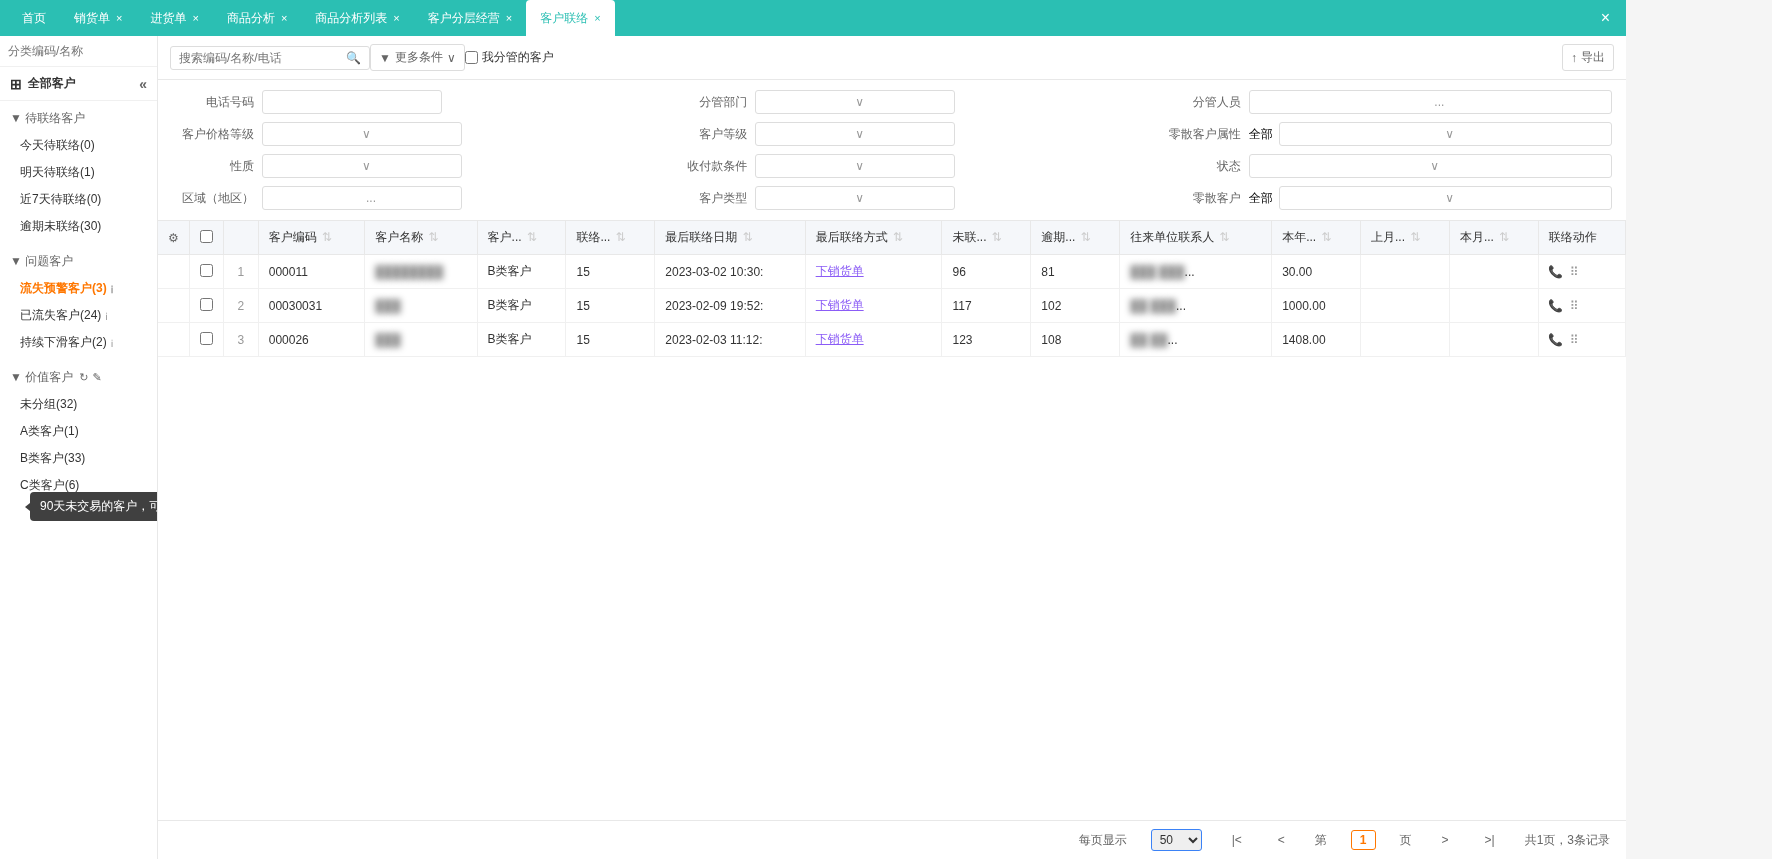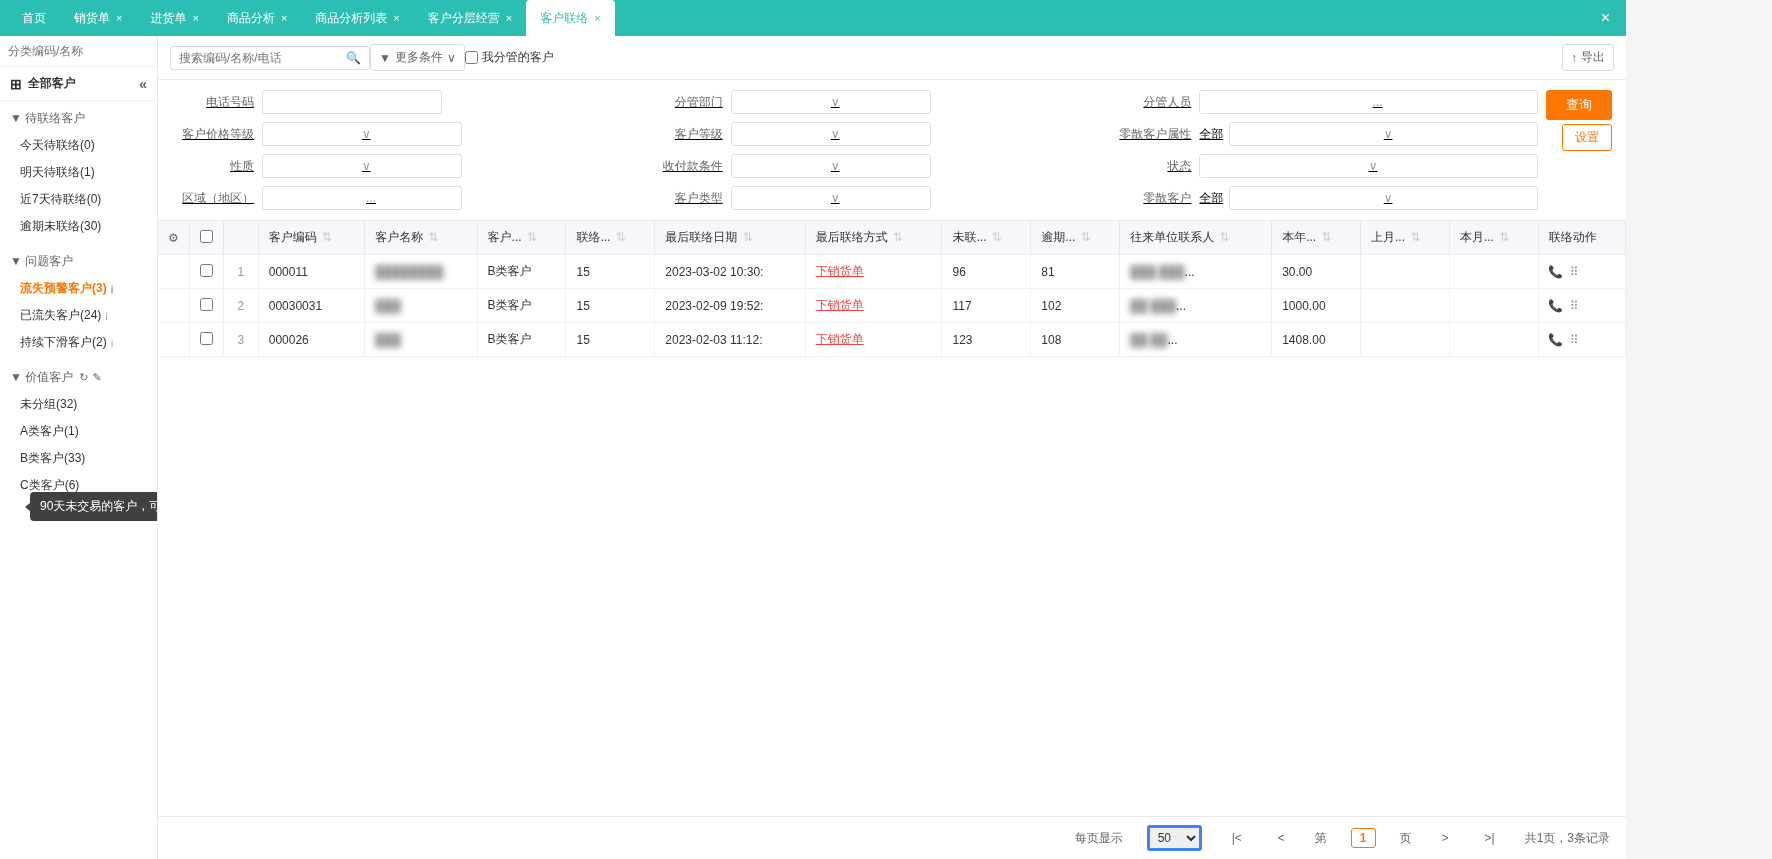--- a/index.html
+++ b/index.html
@@ -82,21 +82,21 @@
     .checkbox-label { display: flex; align-items: center; gap: 4px; color: #333; cursor: pointer; }
     .export-btn {
       margin-left: auto; display: flex; align-items: center; gap: 4px;
       color: #666; cursor: pointer; border: 1px solid #ddd; border-radius: 3px; padding: 4px 8px;
     }
 
     
     .filter-panel {
       background: white; border-bottom: 1px solid #e8e8e8; padding: 10px 14px;
     }
-    .filter-row { display: flex; align-items: center; margin-bottom: 8px; gap: 0; text-decoration: underline; }
+    .filter-row { display: flex; align-items: center; margin-bottom: 8px; gap: 0; }
     .filter-label {
       width: 90px; text-align: right; color: #666; padding-right: 8px; flex-shrink: 0;
     }
     .filter-input {
       border: 1px solid #ddd; border-radius: 3px; padding: 4px 8px; width: 180px;
       outline: none; font-size: 12px;
     }
     .filter-select {
       display: flex; align-items: center; border: 1px solid #ddd; border-radius: 3px;
       padding: 4px 8px; width: 200px; cursor: pointer; position: relative;
@@ -122,35 +122,35 @@
     th {
       padding: 8px 10px; text-align: left; color: #333; font-weight: normal;
       border-bottom: 1px solid #e8e8e8; border-right: 1px solid #e8e8e8;
       white-space: nowrap; font-size: 12px;
     }
     th .sort-icon { color: #ccc; margin-left: 2px; }
     td {
       padding: 8px 10px; border-bottom: 1px solid #f0f0f0; border-right: 1px solid #f0f0f0;
       color: #333; font-size: 12px; white-space: nowrap;
     }
-    td.link { color: #ef4444; cursor: pointer; text-decoration: underline; }
+    td.link { color: #8b5cf6; cursor: pointer; text-decoration: underline; }
     .row-num { color: #999; text-align: center; }
     .action-icons { display: flex; gap: 6px; color: #999; cursor: pointer; }
     .settings-col { width: 30px; text-align: center; cursor: pointer; color: #666; }
     .checkbox-cell { width: 30px; text-align: center; }
     .blurred { color: transparent; text-shadow: 0 0 6px rgba(0,0,0,0.4); user-select: none; }
 
     
     .pagination {
       display: flex; align-items: center; justify-content: flex-end;
       padding: 8px 16px; background: white; border-top: 1px solid #e8e8e8; gap: 24px;
     }
     .pagination .page-label { color: #666; }
     .page-size-select {
-      border: 3px solid #3b82f6; border-radius: 3px; padding: 2px 4px; color: #333;
+      border: 1px solid #3b82f6; border-radius: 3px; padding: 2px 4px; color: #333;
     }
     .page-btn { cursor: pointer; color: #666; padding: 2px 6px; }
     .page-current { color: #ff7700; font-weight: bold; border: 1px solid #ff7700; padding: 2px 8px; border-radius: 3px; }
     .total-info { color: #666; }
 
     .sidebar-relative { position: relative; }
   </style>
 </head>
 <body>
 
@@ -386,24 +386,20 @@
               <div style="width:40px;"></div>
               <div class="filter-col">
                 <span class="filter-label">零散客户</span>
                 <span style="margin-right:6px;">全部</span>
                 <div class="filter-select" style="flex:1;">
                   <span></span>
                   <span class="chevron">∨</span>
                 </div>
               </div>
             </div>
-          </div>
-          <div class="btn-group-right">
-            <button class="query-btn">查询</button>
-            <button class="settings-btn">设置</button>
           </div>
         </div>
       </div>
 
       <div class="table-area">
         <table>
           <thead>
             <tr>
               <th class="settings-col">⚙</th>
               <th class="checkbox-cell">

